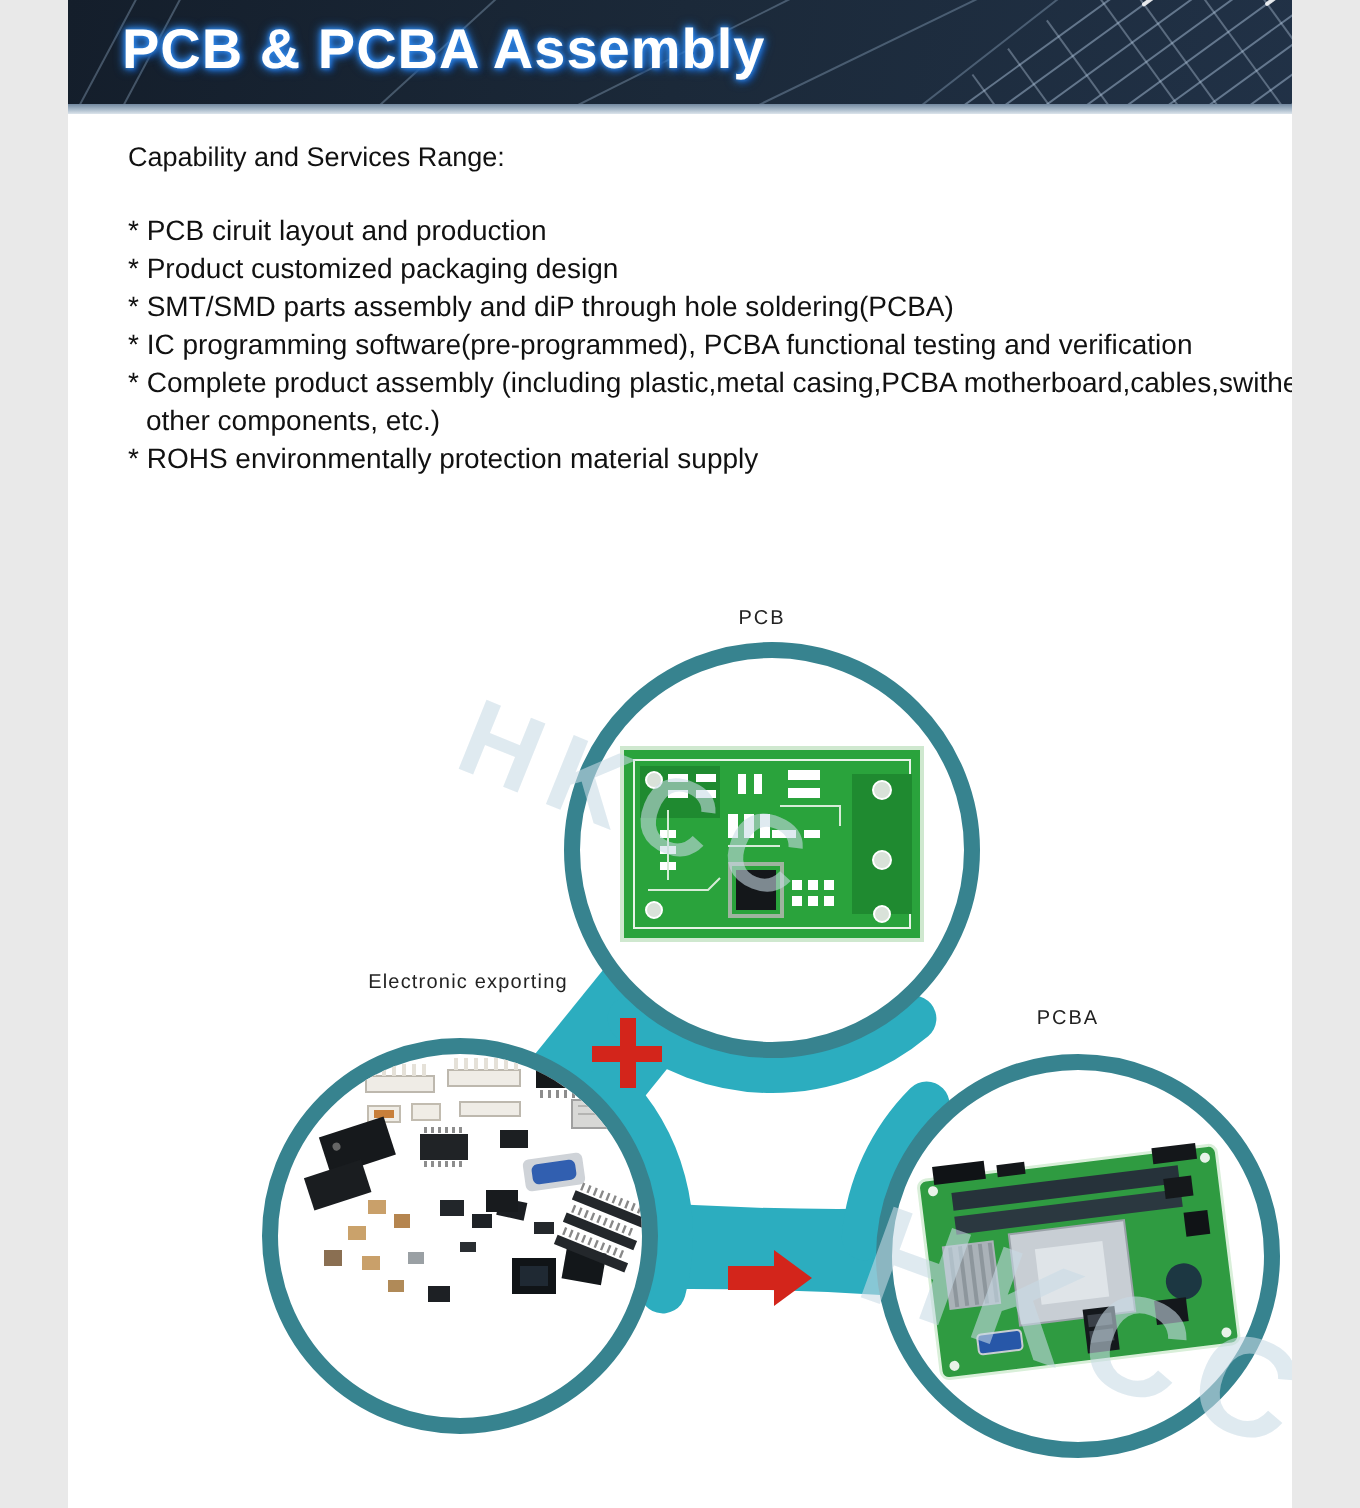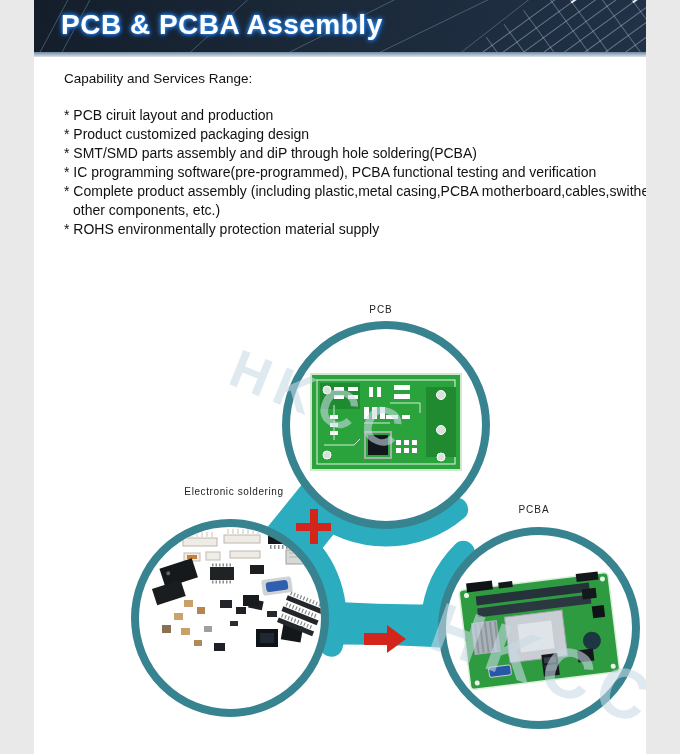--- a/index.html
+++ b/index.html
@@ -288,17 +288,17 @@
       <g fill="#d3251b">
         <rect x="330" y="338" width="24" height="12"></rect>
         <polygon points="353,330 372,344 353,358"></polygon>
       </g>
 
       <text class="wm" font-size="54" transform="translate(192,88) rotate(22)">HKCC</text>
       <text class="wm" font-size="70" transform="translate(392,352) rotate(20)">HKCC</text>
     </svg>
 
     <div class="node-label lbl-pcb">PCB</div>
-    <div class="node-label lbl-components">Electronic soldering</div>
+    <div class="node-label lbl-components">Electronic exporting</div>
     <div class="node-label lbl-pcba">PCBA</div>
   </div>
 
 </div>
 
 </body></html>

